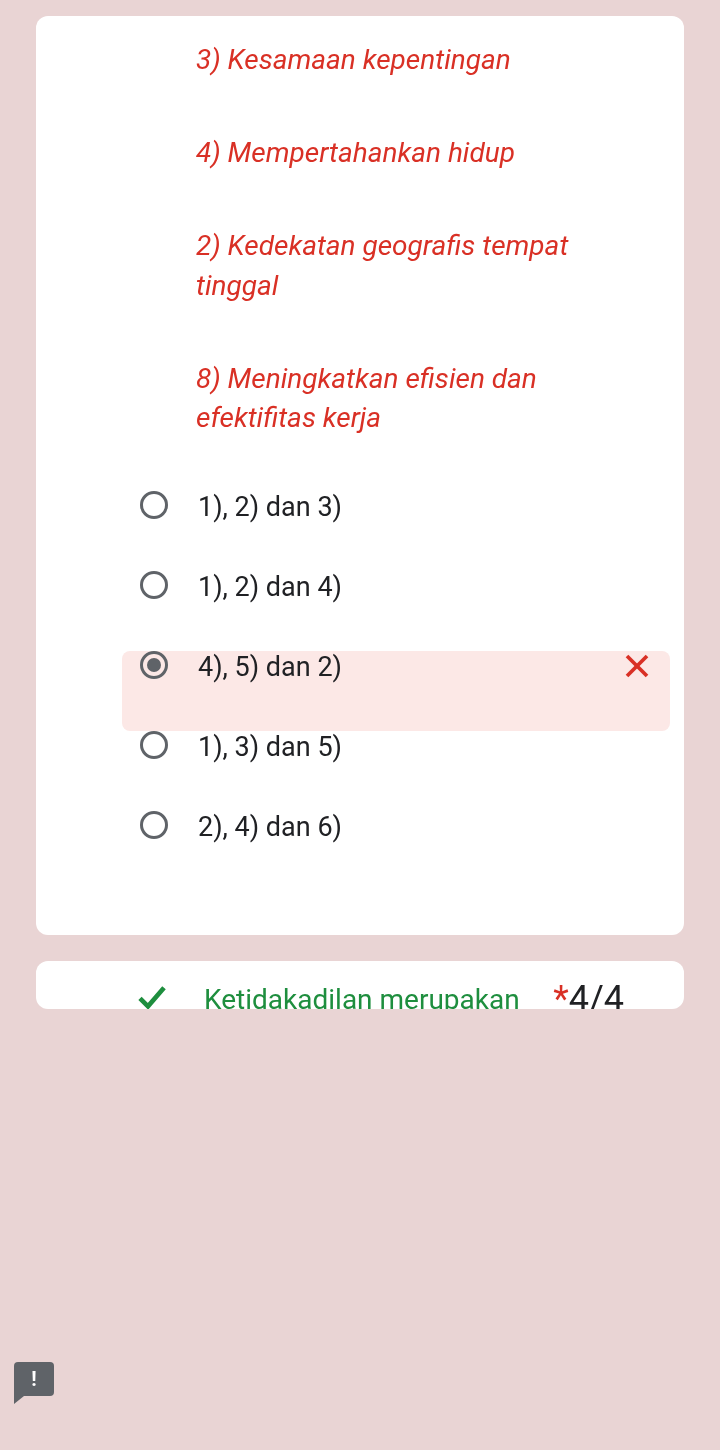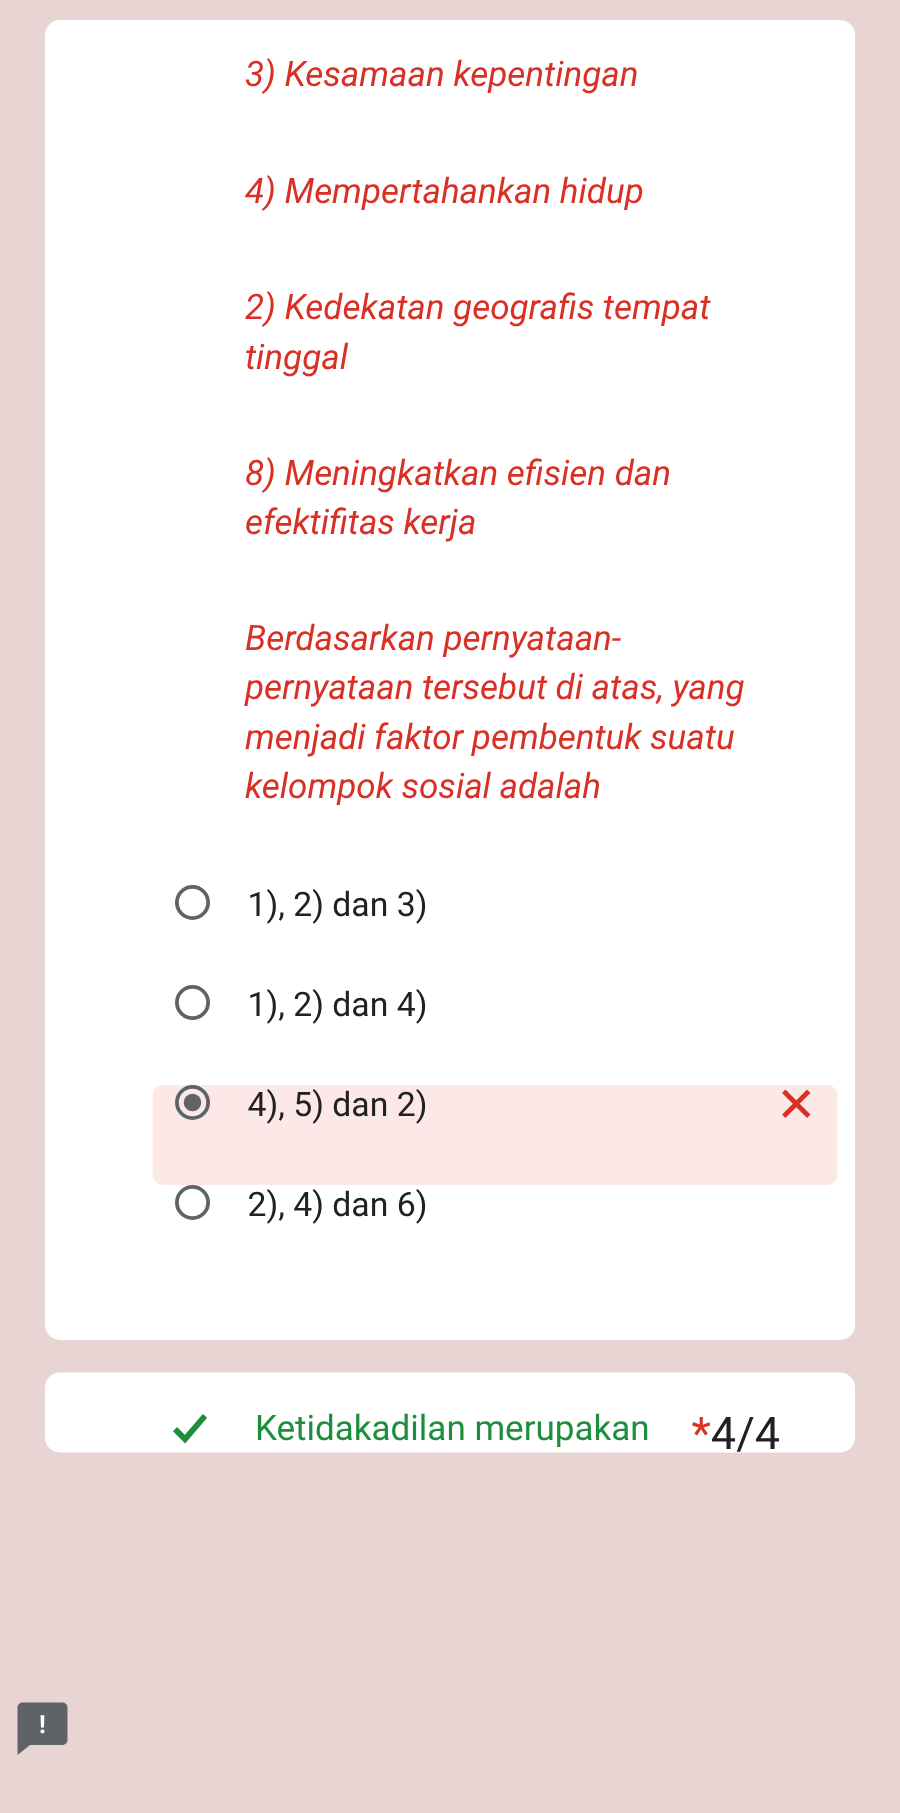--- a/index.html
+++ b/index.html
@@ -54,21 +54,22 @@
   .radio.checked .dot { display: block; }
   .opt-label { flex: 1; }
   .x-icon { color: #d93025; font-size: 30px; flex-shrink: 0; }
   .x-icon svg { width: 30px; height: 30px; stroke: #d93025; stroke-width: 3; }
   .card2 {
     background: #fff;
     border-radius: 12px;
     margin: 0 36px;
     padding: 28px 60px 0 100px;
     display: flex;
-    height: 64px;
+    align-items: center;
+    height: 48px;
     overflow: hidden;
   }
   .check-icon { margin-right: 36px; flex-shrink: 0; }
   .check-icon svg { width: 32px; height: 32px; stroke: #1e8e3e; stroke-width: 3.5; fill: none; }
   .next-q {
     color: #1e8e3e;
     font-size: 28px;
     flex: 1;
   }
   .points { font-size: 36px; color: #202124; flex-shrink: 0; }
@@ -93,21 +94,20 @@
 </style>
 </head>
 <body>
 
 <div class="card">
   <div class="question-body">
     <div class="stmt">3) Kesamaan kepentingan</div>
     <div class="stmt">4) Mempertahankan hidup</div>
     <div class="stmt">2) Kedekatan geografis tempat tinggal</div>
     <div class="stmt">8) Meningkatkan efisien dan efektifitas kerja</div>
-    <div class="prompt">Berdasarkan pernyataan-pernyataan tersebut di atas, yang menjadi faktor pembentuk suatu kelompok sosial adalah</div>
   </div>
 
   <div class="options">
 
     <div class="option">
       <span class="radio"></span>
       <span class="opt-label">1), 2) dan 3)</span>
     </div>
 
     <div class="option">
@@ -121,20 +121,24 @@
         </span>
       <span class="opt-label">4), 5) dan 2)</span>
       <span class="x-icon">
         <svg viewBox="0 0 24 24">
             <line x1="4" y1="4" x2="20" y2="20"></line>
             <line x1="20" y1="4" x2="4" y2="20"></line>
           </svg>
       </span>
     </div>
 
+    <div class="option">
+      <span class="radio"></span>
+      <span class="opt-label">1), 3) dan 5)</span>
+    </div>
 
     <div class="option">
       <span class="radio"></span>
       <span class="opt-label">2), 4) dan 6)</span>
     </div>
 
   </div>
 </div>
 
 <div class="card2">

